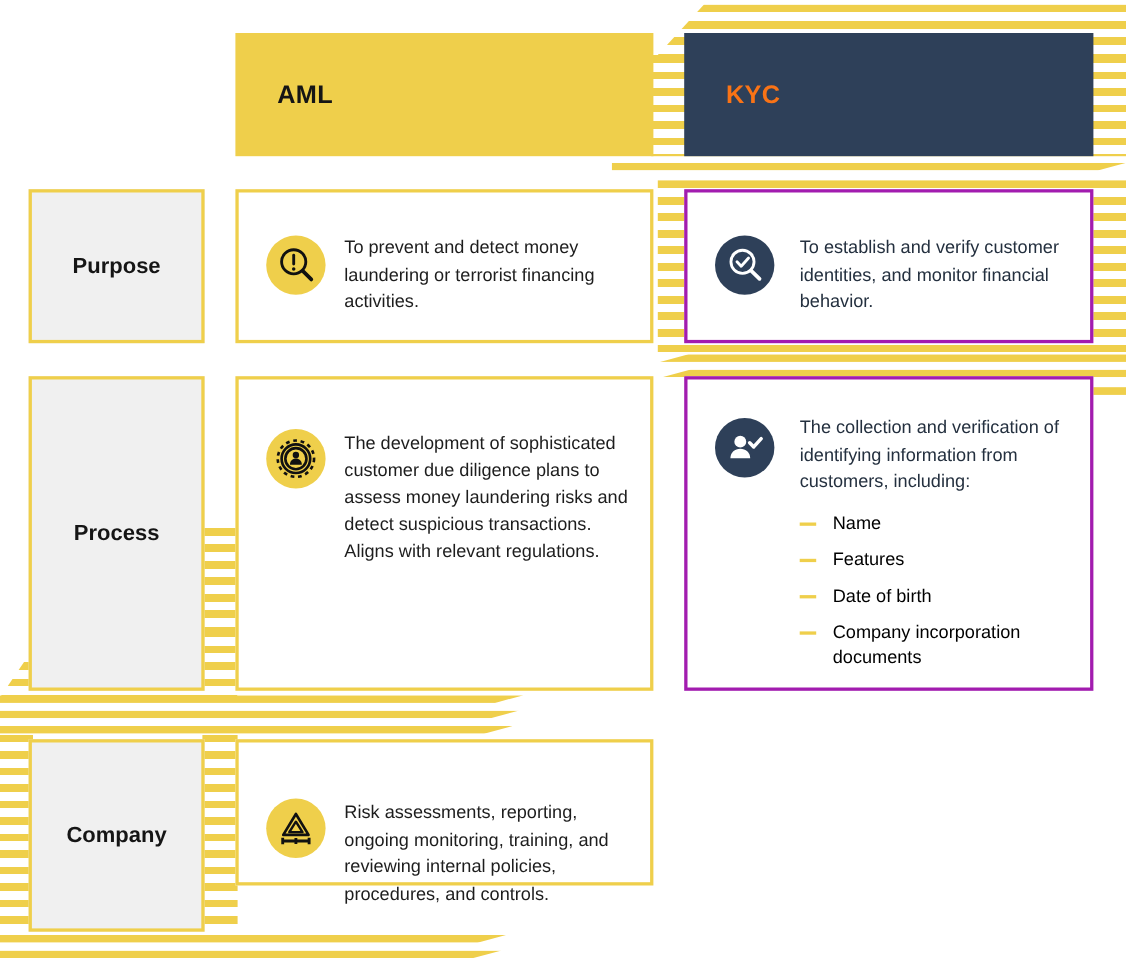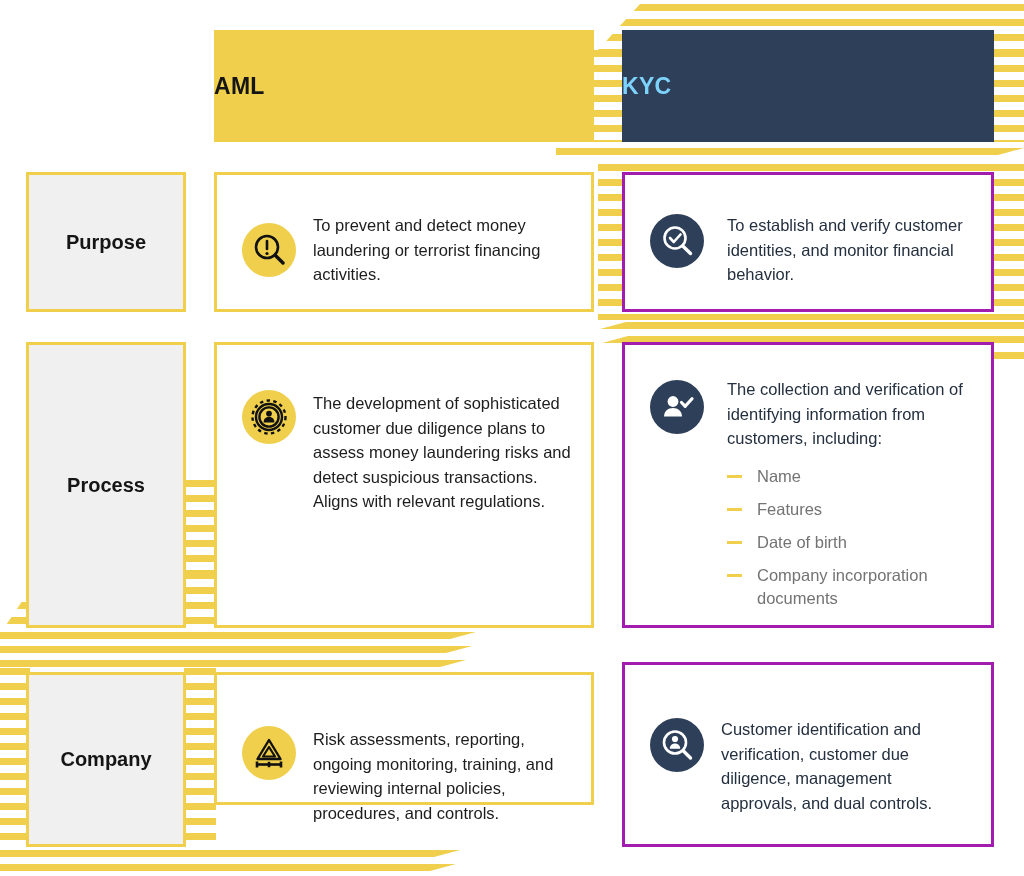--- a/index.html
+++ b/index.html
@@ -46,31 +46,32 @@
   .col-header {
     position: absolute;
     display: flex;
     align-items: center;
     z-index: 4;
   }
   .col-header .htitle {
     font-size: 23px;
     font-weight: bold;
     letter-spacing: 0.3px;
+    padding-left: 38px;
   }
   #hdr-aml {
     left: 214px; top: 30px; width: 380px; height: 112px;
     background: #EFCF4B;
   }
   #hdr-aml .htitle { color: #151515; }
   #hdr-kyc {
     left: 622px; top: 30px; width: 372px; height: 112px;
     background: #2E4059;
   }
-  #hdr-kyc .htitle { color: #7dd3fc; }
+  #hdr-kyc .htitle { color: #f97316; }
 
   
   .row-label {
     position: absolute;
     background: #F0F0F0;
     border: 3px solid #EFCF4B;
     display: flex;
     align-items: center;
     justify-content: center;
     box-sizing: border-box;
@@ -117,35 +118,35 @@
     list-style: none;
     margin: 14px 0 0 0;
     padding: 0;
   }
   .bullets li {
     position: relative;
     padding-left: 30px;
     margin-bottom: 10px;
     font-size: 16.5px;
     line-height: 23px;
-    color: #737373;
+    color: #000000;
   }
   .bullets li::before {
     content: "";
     position: absolute;
     left: 0;
     top: 10px;
     width: 15px;
     height: 3px;
     background: #EFCF4B;
   }
 
   
   #lbl-purpose  { left: 26px;  top: 172px; width: 160px; height: 140px; }
-  #card-aml-1   { left: 214px; top: 172px; width: 380px; height: 140px; align-items: center; }
+  #card-aml-1   { left: 214px; top: 172px; width: 380px; height: 140px; }
   #card-kyc-1   { left: 622px; top: 172px; width: 372px; height: 140px; }
 
   #lbl-process  { left: 26px;  top: 342px; width: 160px; height: 286px; }
   #card-aml-2   { left: 214px; top: 342px; width: 380px; height: 286px; }
   #card-kyc-2   { left: 622px; top: 342px; width: 372px; height: 286px; padding-left: 24px; }
 
   #lbl-features { left: 26px;  top: 672px; width: 160px; height: 175px; }
   #card-aml-3   { left: 214px; top: 672px; width: 380px; height: 133px; }
   #card-kyc-3   { left: 622px; top: 662px; width: 372px; height: 185px; }
 
@@ -292,28 +293,14 @@
         <line x1="16" y1="36.5" x2="16" y2="42.5" stroke="#111" stroke-width="2.6"></line>
         <line x1="28" y1="36.8" x2="28" y2="42.2" stroke="#111" stroke-width="2.6"></line>
         <line x1="40" y1="36.5" x2="40" y2="42.5" stroke="#111" stroke-width="2.6"></line>
       </svg>
     </div>
     <div class="body">
       <p>Risk assessments, reporting, ongoing monitoring, training, and reviewing internal policies, procedures, and controls.</p>
     </div>
   </div>
 
-  <div class="card kyc" id="card-kyc-3">
-    <div class="icon-wrap">
-      <svg viewBox="0 0 56 56" width="56" height="56">
-        <circle cx="28" cy="28" r="27" fill="#2E4059"></circle>
-        <circle cx="26" cy="25.5" r="11" fill="none" stroke="#ffffff" stroke-width="2.6"></circle>
-        <circle cx="26" cy="22" r="3.1" fill="#ffffff"></circle>
-        <path d="M20.8 31.8c0-3.1 2.3-5.2 5.2-5.2s5.2 2.1 5.2 5.2z" fill="#ffffff"></path>
-        <line x1="34.2" y1="33.8" x2="41.5" y2="41" stroke="#ffffff" stroke-width="3.4" stroke-linecap="round"></line>
-      </svg>
-    </div>
-    <div class="body">
-      <p>Customer identification and verification, customer due diligence, management approvals, and dual controls.</p>
-    </div>
-  </div>
 
 </div>
 
 </body></html>

